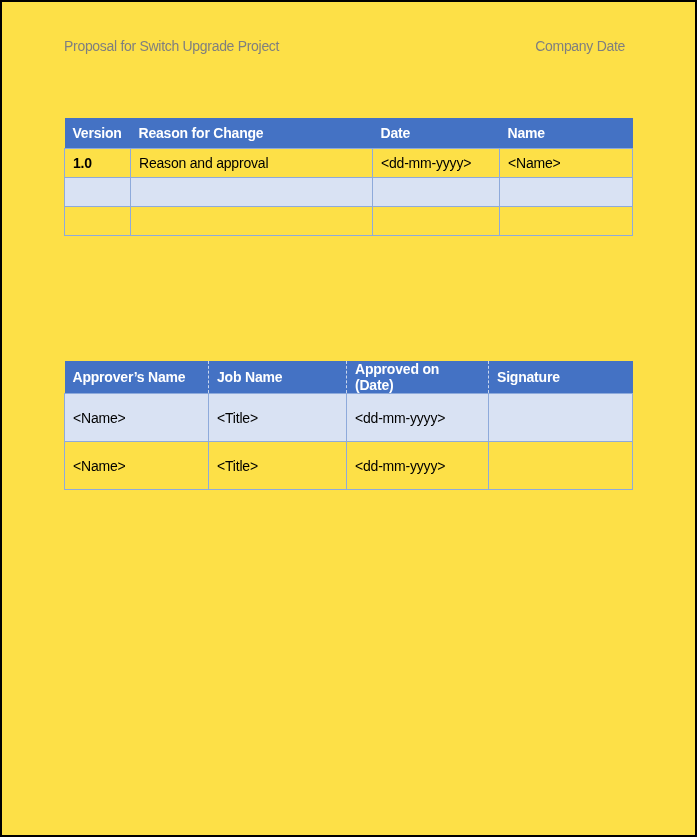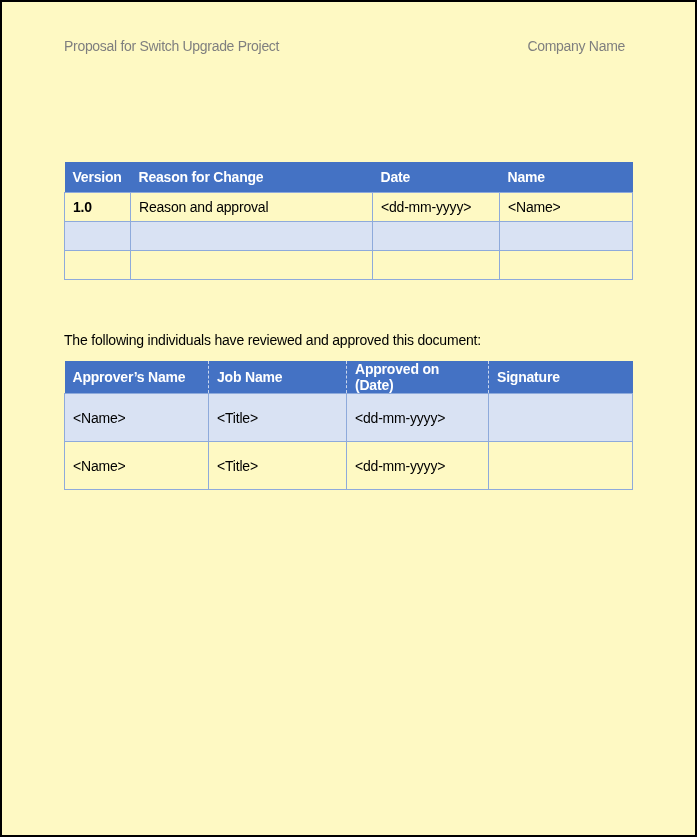--- a/index.html
+++ b/index.html
@@ -1,46 +1,46 @@
 <!DOCTYPE html>
 <html><head>
 <meta charset="utf-8">
 <style>
   html, body { margin: 0; padding: 0; background: #ffffff; }
   body { width: 700px; height: 840px; position: relative; overflow: hidden;
          font-family: "Liberation Sans", sans-serif; }
   .page { position: absolute; left: 0; top: 0; width: 697px; height: 837px;
           border-left: 2px solid #000; border-top: 2px solid #000;
           border-right: 2px solid #000; border-bottom: 2px solid #000;
-          box-sizing: border-box; background: #fef9c3; }
+          box-sizing: border-box; background: #fde047; }
   .hdr-left { position: absolute; left: 62px; top: 36px; font-size: 14px; color: #7f7f7f; letter-spacing: -0.3px; }
   .hdr-right { position: absolute; right: 70px; top: 36px; font-size: 14px; color: #7f7f7f; letter-spacing: -0.3px; }
   h2 { position: absolute; margin: 0; font-size: 18px; font-weight: bold; color: #0f6fc6; letter-spacing: -0.3px; }
   .h-version { left: 62px; top: 84px; }
   .h-auth { left: 62px; top: 297px; }
   .intro { position: absolute; left: 62px; top: 330px; font-size: 14px; color: #000; letter-spacing: -0.2px; }
   table { position: absolute; border-collapse: collapse; table-layout: fixed; font-size: 14px; letter-spacing: -0.2px; }
   th { background: #4472c4; color: #fff; text-align: left; font-weight: bold; padding: 0 8px; }
   td { border: 1px solid #8eaadb; padding: 0 8px; color: #000; }
   tr.alt td { background: #d9e2f3; }
-  .t1 { left: 62px; top: 116px; width: 568px; margin-top: 44px; }
+  .t1 { left: 62px; top: 116px; width: 568px; }
   .t1 th { height: 30px; }
   .t1 td { height: 28px; }
   .t1 td.ver { font-weight: bold; }
   .t2 { left: 62px; top: 359px; width: 568px; }
   .t2 th { height: 29px; border-left: 1px dashed #c9d6ee; }
   .t2 th:first-child { border-left: none; }
   .t2 td { height: 47px; }
 </style>
 </head>
 <body>
 
 <div class="page">
   <div class="hdr-left">Proposal for Switch Upgrade Project</div>
-  <div class="hdr-right">Company Name</div>
+  <div class="hdr-right">Company Date</div>
 
 
   <table class="t1">
     <colgroup>
         <col style="width:66px">
         <col style="width:242px">
         <col style="width:127px">
         <col style="width:133px">
       </colgroup>
     <thead>
@@ -66,21 +66,20 @@
       </tr>
       <tr>
         <td class="ver"></td>
         <td></td>
         <td></td>
         <td></td>
       </tr>
     </tbody>
   </table>
 
-  <div class="intro">The following individuals have reviewed and approved this document:</div>
 
   <table class="t2">
     <colgroup>
         <col style="width:144px">
         <col style="width:138px">
         <col style="width:142px">
         <col style="width:144px">
       </colgroup>
     <thead>
       <tr>

